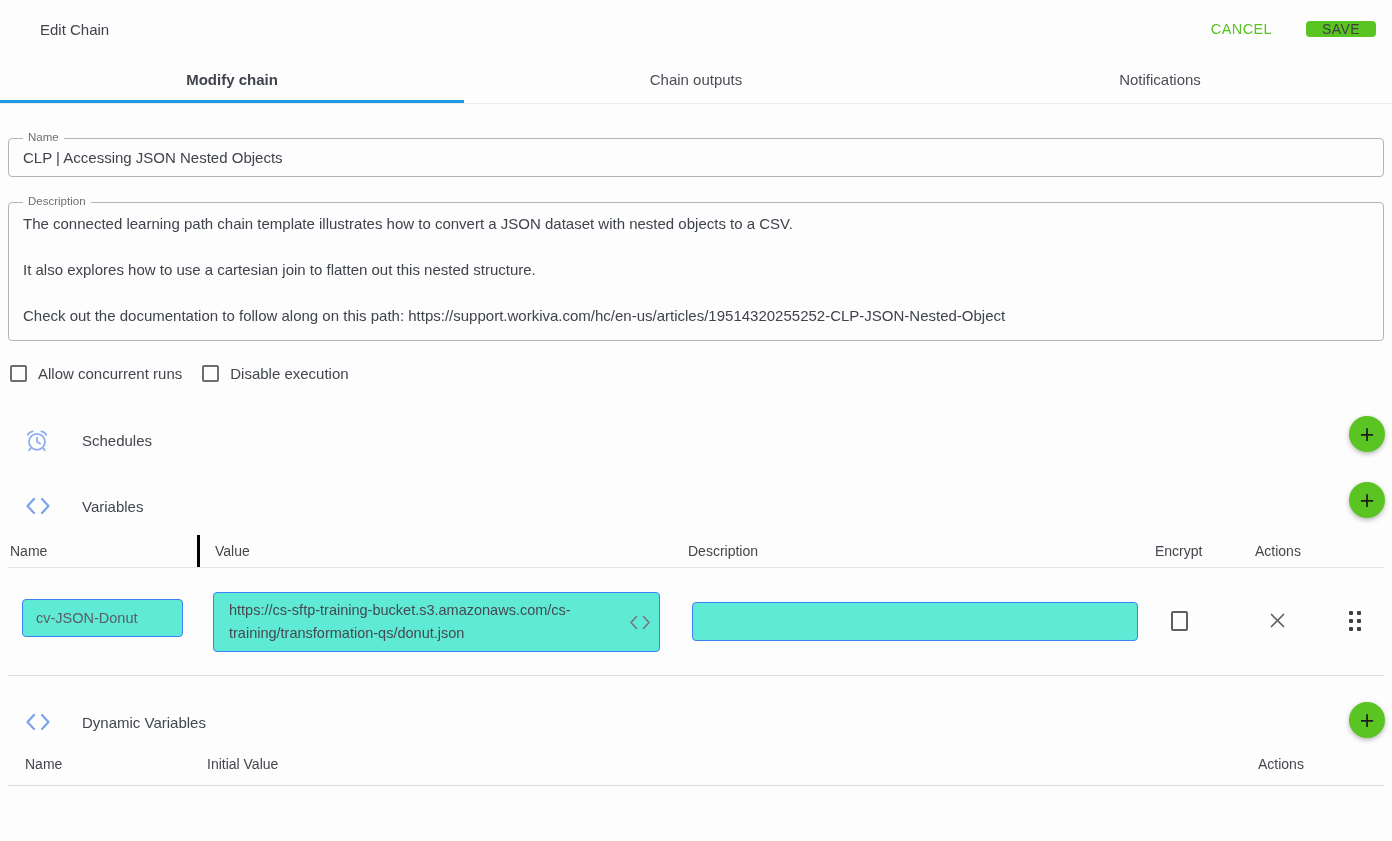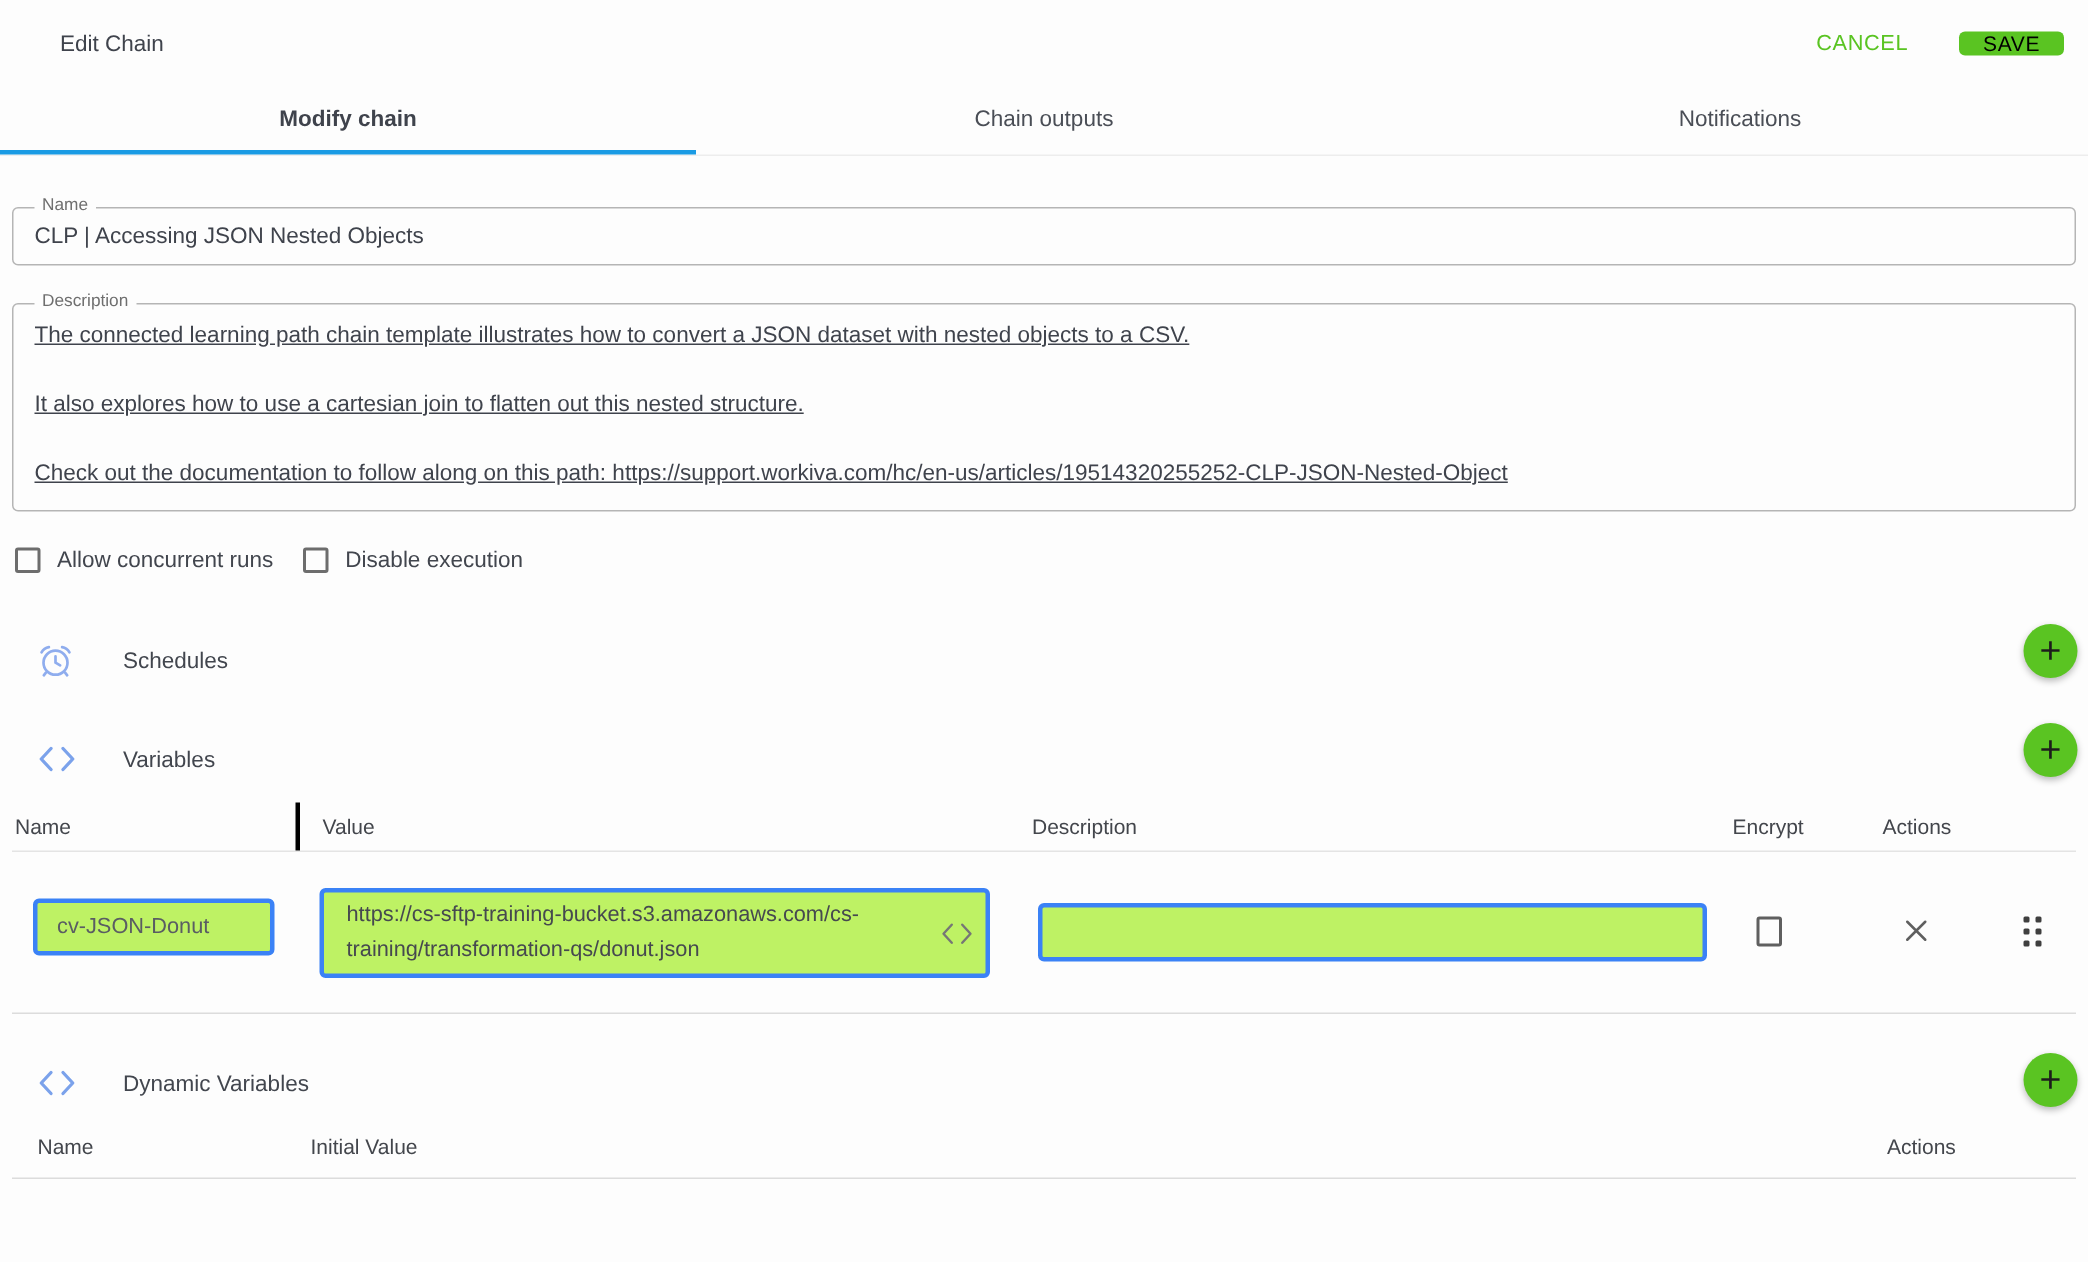--- a/index.html
+++ b/index.html
@@ -7,55 +7,55 @@
   body {
     width:1392px; height:841px; overflow:hidden;
     background:#fdfdfd; color:#42464e;
     font-family:"Liberation Sans", sans-serif; font-size:15px;
   }
   
   .header { height:58px; display:flex; align-items:center; padding:0 16px 0 40px; }
   .header-title { font-size:15px; color:#3f434c; }
   .header-actions { margin-left:auto; display:flex; align-items:center; gap:28px; }
   .cancel-btn { color:#5ac422; font-size:14.5px; letter-spacing:.4px; cursor:pointer; background:none; border:none; font-family:inherit; }
-  .save-btn { background:#5ac422; color:#000000; border:none; border-radius:4px; padding:0 16px; font-size:14px; letter-spacing:.4px; font-family:inherit; cursor:pointer; }
+  .save-btn { background:#5ac422; color:#404040; border:none; border-radius:4px; padding:0 16px; font-size:14px; letter-spacing:.4px; font-family:inherit; cursor:pointer; }
   
   .tabs { display:flex; height:46px; border-bottom:1px solid #ededed; }
   .tab { flex:1; display:flex; align-items:center; justify-content:center; font-size:15px; color:#4a4e56; cursor:pointer; border-bottom:3px solid transparent; }
   .tab.active { font-weight:bold; color:#3f434c; border-bottom-color:#1a9be4; }
   
   .content { padding:0 8px; }
   .setup-title { margin:22px 0 0 16px; color:#42464e; }
   .ofield { position:relative; border:1px solid #b5b5b5; border-radius:4px; background:#fdfdfd; }
   .ofield-label { position:absolute; top:-8px; left:14px; background:#fdfdfd; padding:0 5px; font-size:11.5px; color:#6f6f6f; }
   .name-field { margin-top:34px; }
   .name-value { padding:10px 14px; color:#3f434c; }
   .desc-field { margin-top:25px; }
-  .desc-value { padding:9px 14px 13px; line-height:23px; white-space:pre-wrap; color:#3f434c;text-decoration:underline; }
+  .desc-value { padding:9px 14px 13px; line-height:23px; white-space:pre-wrap; color:#3f434c; }
   
   .check-row { display:flex; align-items:center; margin:24px 0 0 2px; }
   .check-item { display:flex; align-items:center; cursor:pointer; }
   .check-item + .check-item { margin-left:20px; }
   .cb { width:17px; height:17px; border:2px solid #6d6d6d; border-radius:2px; background:#fdfdfd; flex:none; }
   .check-label { margin-left:11px; }
   
   .section { position:relative; display:flex; align-items:center; height:40px; padding-left:17px; }
   .sec-schedules { margin-top:38px; }
   .sec-variables { margin-top:26px; }
   .sec-dynvars   { margin-top:26px; }
   .section-icon { width:26px; display:flex; align-items:center; }
   .section-title { margin-left:31px; color:#42464e; }
   .fab { position:absolute; right:-1px; top:-4px; width:36px; height:36px; border-radius:50%; background:#5ac422; border:none; box-shadow:0 2px 5px rgba(0,0,0,.28); display:flex; align-items:center; justify-content:center; cursor:pointer; }
   .sec-dynvars .fab { top:0; }
   .fab span { font-size:25px; line-height:1; color:#1c1c1c; font-family:inherit; }
   
   .vh { display:grid; grid-template-columns:187px 491px 467px 100px auto; align-items:center; height:33px; margin-top:9px; padding-left:2px; border-bottom:1px solid #e4e4e4; font-size:14px; color:#43464c; }
   .vh-value { border-left:3px solid #000000; padding-left:15px; height:100%; display:flex; align-items:center; }
   .var-row { display:flex; align-items:flex-start; margin-top:23px; }
-  .inp { border:3px solid #3b82f6; border-radius:4px; background:#bef264; }
+  .inp { border:1px solid #3b82f6; border-radius:4px; background:#5eead4; }
   .vr-name { margin-left:14px; margin-top:8px; width:161px; height:38px; display:flex; align-items:center; padding:0 13px; color:#5a5d63; font-size:14.5px; }
   .vr-value { margin-left:30px; margin-top:1px; width:447px; min-height:60px; display:flex; align-items:center; padding:0 8px 0 15px; gap:21px; color:#46494f; font-size:14.5px; }
   .vr-value-text { flex:1; line-height:23px; overflow-wrap:anywhere; }
   .vr-desc { margin-left:32px; margin-top:11px; width:446px; height:39px; padding:0 13px; display:flex; align-items:center; color:#46494f; }
   .vr-encrypt { margin-left:33px; margin-top:20px; width:17px; height:20px; border:2px solid #5f5f5f; border-radius:2px; background:#fdfdfd; cursor:pointer; flex:none; }
   .vr-x { margin-left:80px; margin-top:20px; background:none; border:none; padding:0; cursor:pointer; display:flex; }
   .vr-drag { margin-left:62px; margin-top:20px; display:grid; grid-template-columns:repeat(2,4px); grid-auto-rows:4px; gap:4px 4px; cursor:grab; }
   .vr-drag i { background:#3f3f3f; border-radius:1px; display:block; }
   .divider { height:1px; background:#dcdcdc; margin-top:23px; }
   .divider-bottom { margin-top:13px; }

